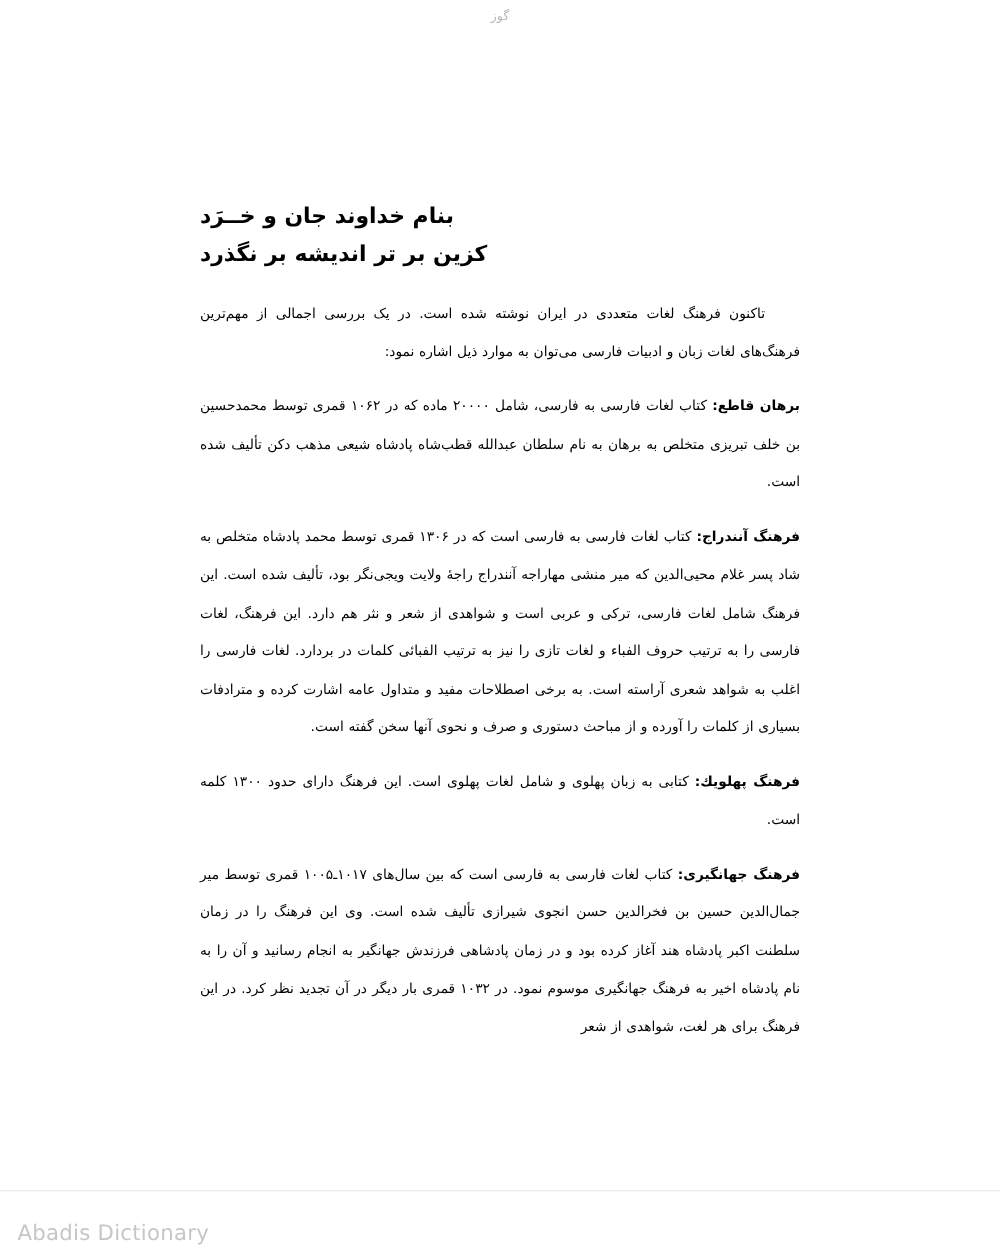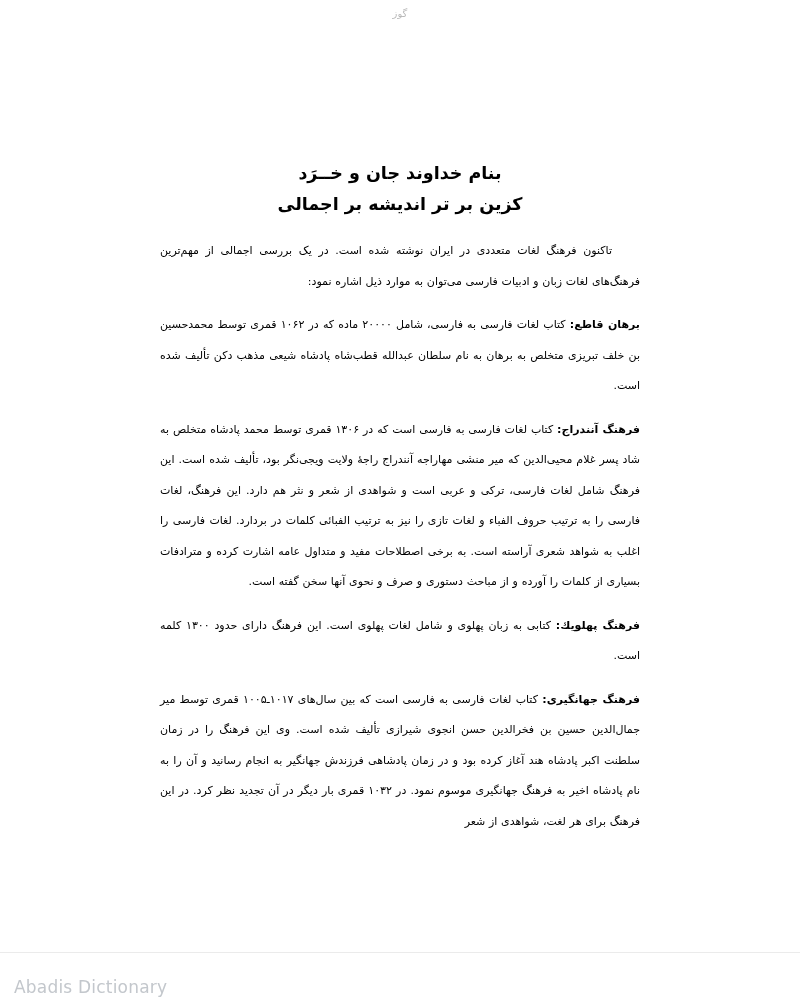--- a/index.html
+++ b/index.html
@@ -43,21 +43,21 @@
     top: 158px;
     right: 160px;
     left: 160px;
     direction: rtl;
     text-align: justify;
     text-align-last: auto;
   }
 
   
   .invocation {
-    text-align: center;
+    text-align: left;
     font-weight: bold;
     font-size: 17.5px;
     line-height: 31px;
     letter-spacing: 0.6px;
     margin: 0 0 16px 0;
     direction: rtl;
   }
   .invocation .line {
     display: block;
     white-space: pre;
@@ -105,21 +105,21 @@
 <body>
 
 <div class="page">
 
   <div class="running-header">گوز</div>
 
   <div class="text-column">
 
     <div class="invocation">
       <span class="line">بنام خداوند جان و خــرَد</span>
-      <span class="line">کزین بر تر اندیشه بر اجمالی</span>
+      <span class="line">کزین بر تر اندیشه بر نگذرد</span>
     </div>
 
     <p class="para indent">
       <span>تاکنون فرهنگ لغات متعددی در ایران نوشته شده است. در یک بررسی اجمالی از مهم‌ترین فرهنگ‌های لغات زبان و ادبیات فارسی می‌توان به موارد ذیل اشاره نمود:</span>
     </p>
 
     <p class="para">
       <span class="term">برهان قاطع:</span><span> کتاب لغات فارسی به فارسی، شامل ۲۰۰۰۰ ماده که در ۱۰۶۲ قمری توسط محمدحسین بن خلف تبریزی متخلص به برهان به نام سلطان عبدالله قطب‌شاه پادشاه شیعی مذهب دکن تألیف شده است.</span>
     </p>
 

